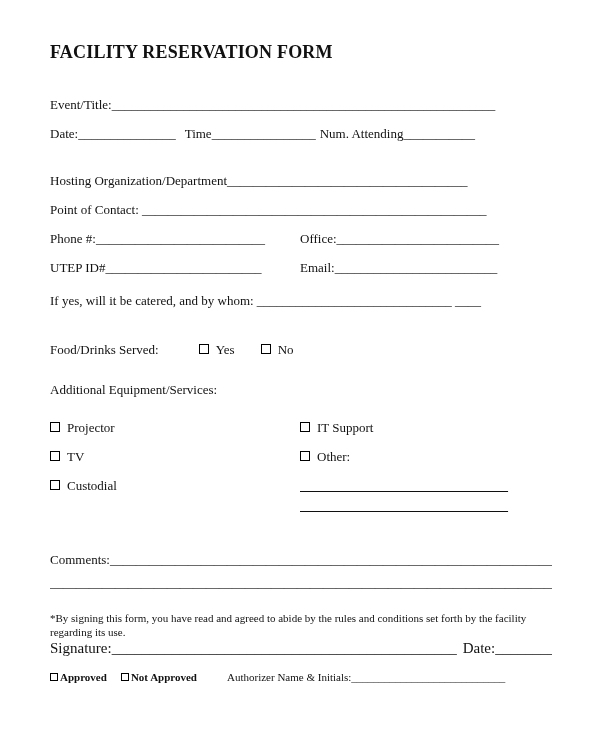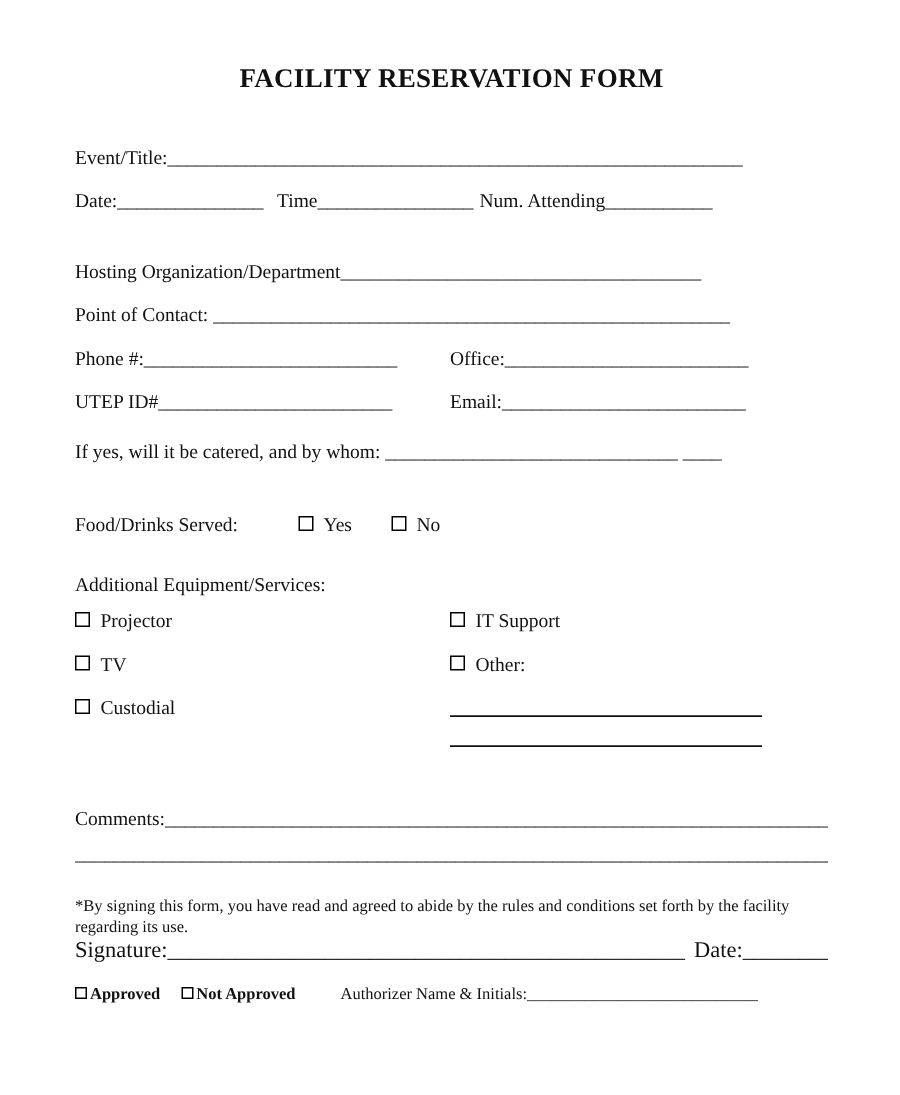--- a/index.html
+++ b/index.html
@@ -7,21 +7,21 @@
   .page{
     box-sizing:border-box;
     width:600px;height:730px;
     padding:42px 48px 0 50px;
     font-family:"Liberation Serif","DejaVu Serif",serif;
     font-size:13px;color:#111;
     overflow:hidden;
   }
   .row{white-space:nowrap;overflow:hidden;}
   .title{
-    text-align:center;font-weight:bold;font-size:18px;
+    text-align:left;font-weight:bold;font-size:18px;
     letter-spacing:.2px;margin-bottom:34px;
   }
   .mt{margin-top:13px;}
   .line{letter-spacing:0;}
   .row-date{position:relative;margin-bottom:20px;}
   .cb{
     display:inline-block;width:8px;height:8px;
     border:1px solid #000;margin-right:7px;
     vertical-align:0px;background:#fff;
   }
@@ -30,21 +30,21 @@
     border:1px solid #000;margin-right:2px;vertical-align:0px;background:#fff;
   }
   .two-col{display:flex;}
   .col-left{width:250px;white-space:nowrap;overflow:hidden;}
   .col-right{flex:1;white-space:nowrap;overflow:hidden;}
   .area-label{display:inline-block;width:40px;}
   .area-opt1{display:inline-block;width:210px;white-space:nowrap;overflow:hidden;}
   .food-label{display:inline-block;}
   .food-yes{margin-left:40px;}
   .food-no{margin-left:26px;}
-  .equip-grid{display:flex;margin-top:8px;}
+  .equip-grid{display:flex;margin-top:22px;}
   .equip-item{margin-bottom:13px;white-space:nowrap;}
   .other-line{margin-top:4px;white-space:nowrap;overflow:hidden;line-height:16px;text-decoration:underline;}
   .section-gap-lg{margin-top:31px;}
   .section-gap-md{margin-top:24px;}
   .section-gap-xl{margin-top:33px;}
   .comments-block{margin-top:38px;}
   .comments-l2{margin-top:7px;}
   .footnote{
     margin-top:20px;font-size:11px;line-height:14px;
     white-space:normal;color:#111;

